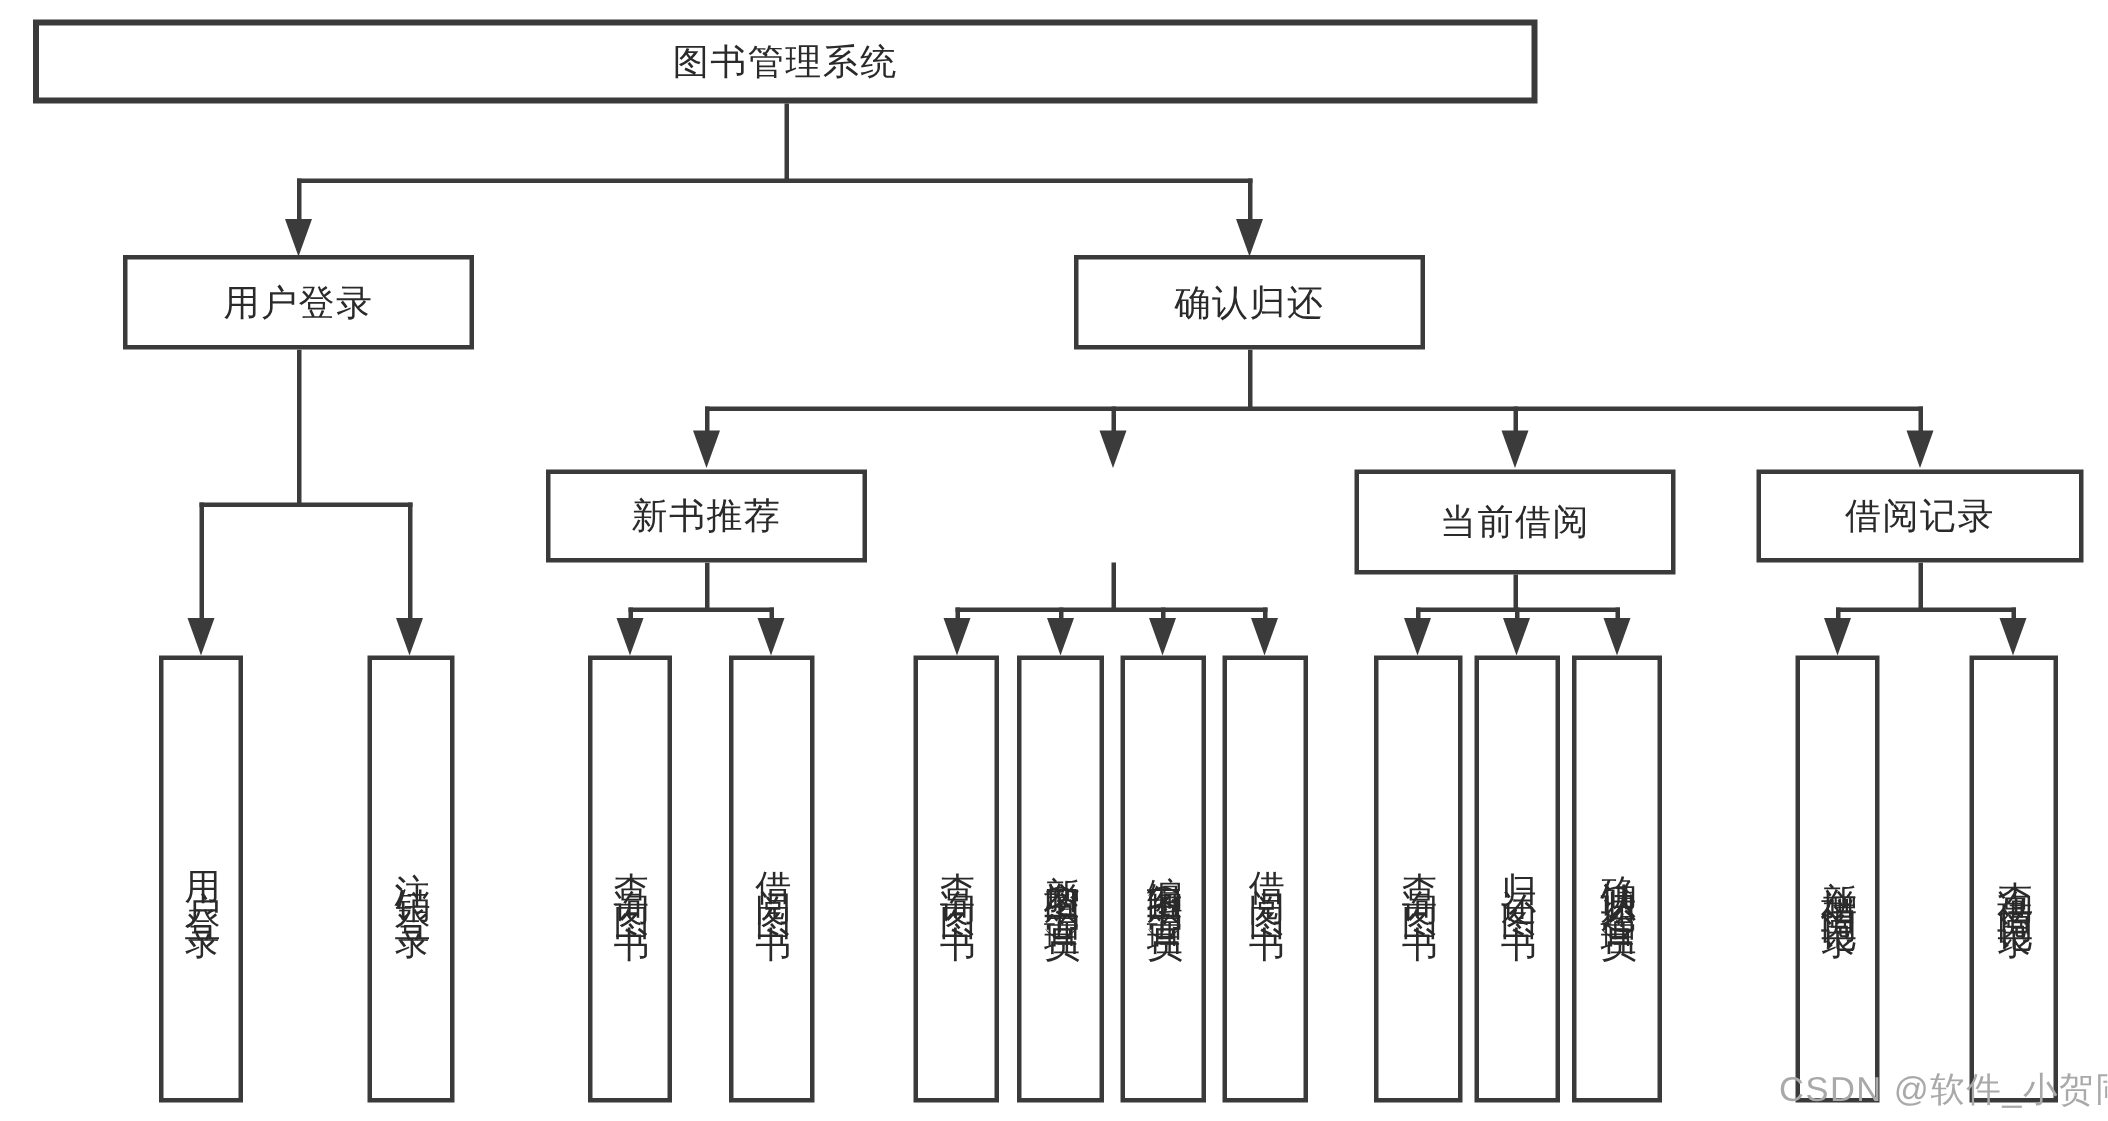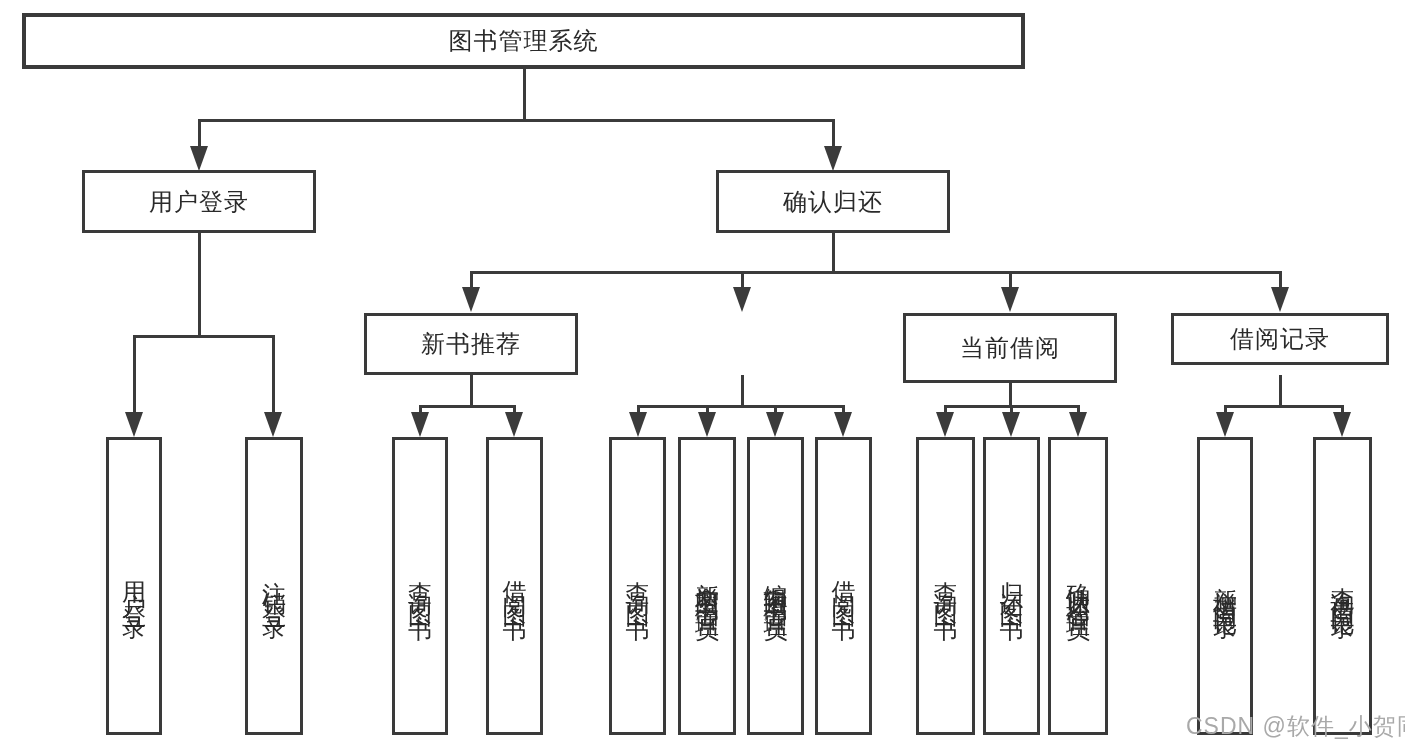--- a/index.html
+++ b/index.html
@@ -106,21 +106,21 @@
   <div class="box hbox" style="left:716px;top:170px;width:234px;height:63px">
     <span>确认归还</span>
   </div>
 
   <div class="box hbox" style="left:364px;top:313px;width:214px;height:62px">
     <span>新书推荐</span>
   </div>
   <div class="box hbox" style="left:903px;top:313px;width:214px;height:70px">
     <span>当前借阅</span>
   </div>
-  <div class="box hbox" style="left:1171px;top:313px;width:218px;height:52px">
+  <div class="box hbox" style="left:1171px;top:313px;width:218px;height:62px">
     <span>借阅记录</span>
   </div>
 
   <div class="box vbox ls-wide" style="left:106px;top:437px;width:56px;height:298px">
     <span>用户登录</span>
   </div>
   <div class="box vbox ls-wide" style="left:245px;top:437px;width:58px;height:298px">
     <span>注销登录</span>
   </div>
 

